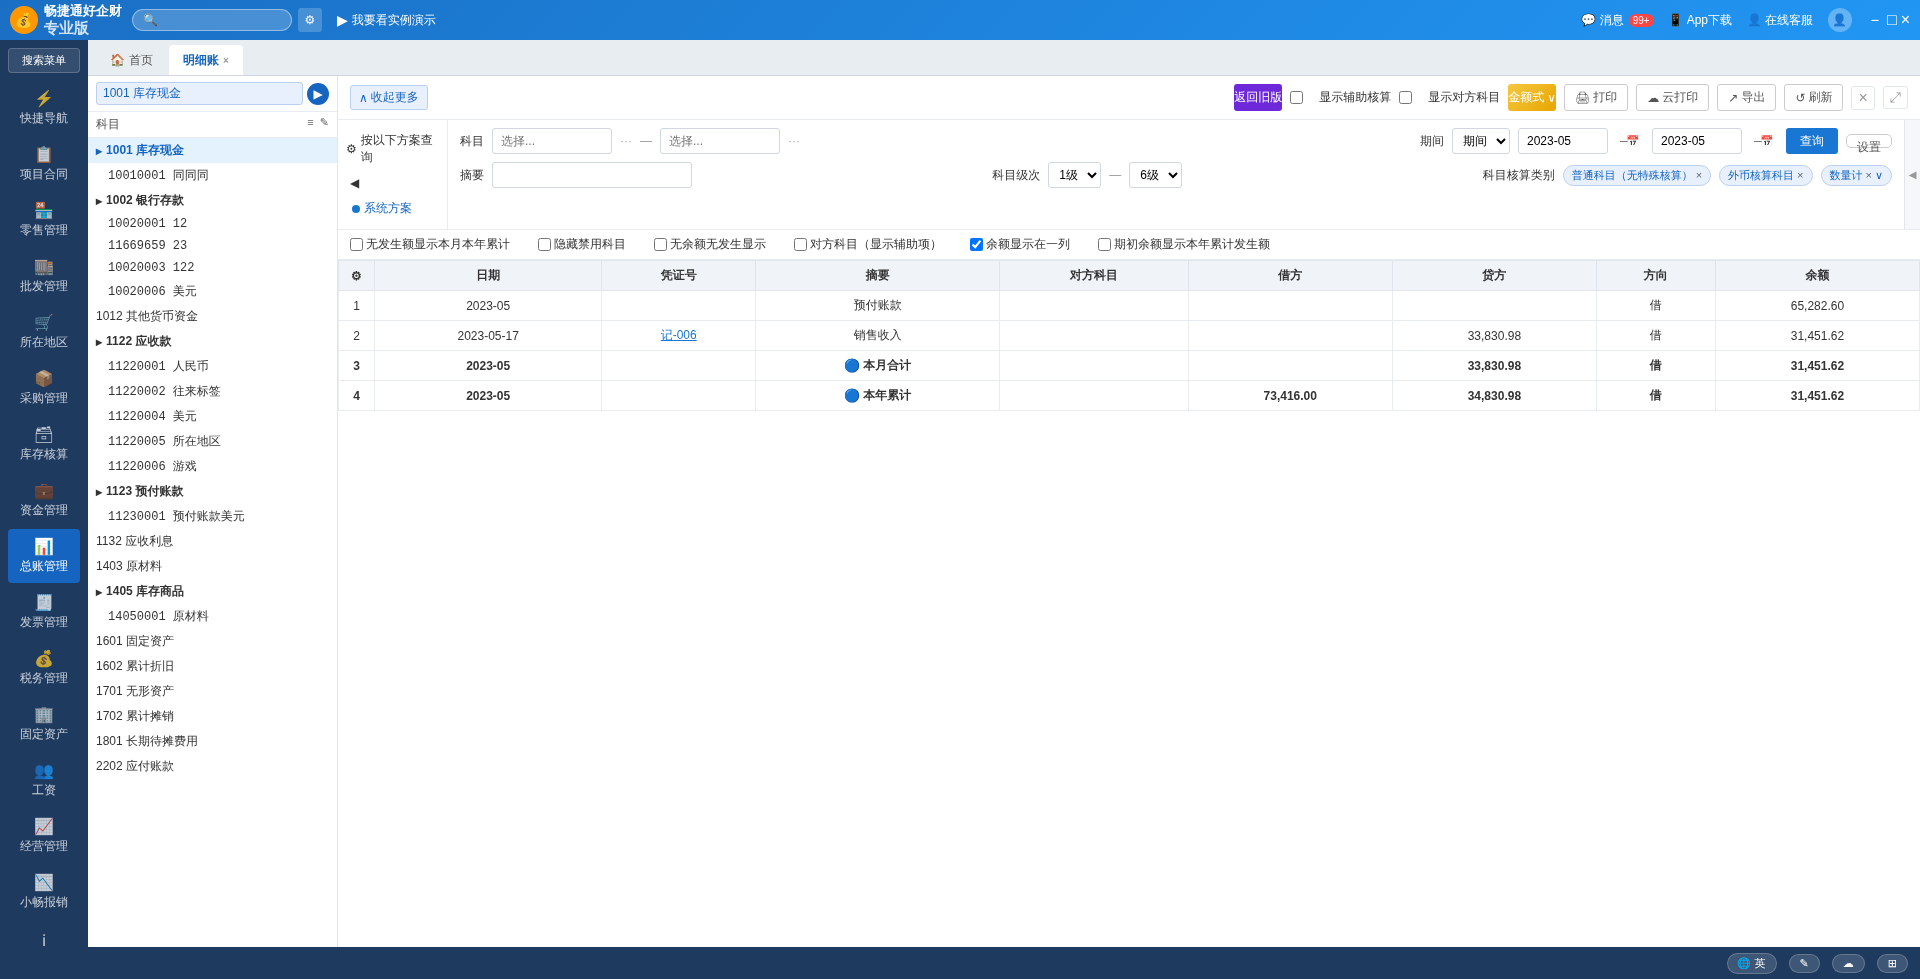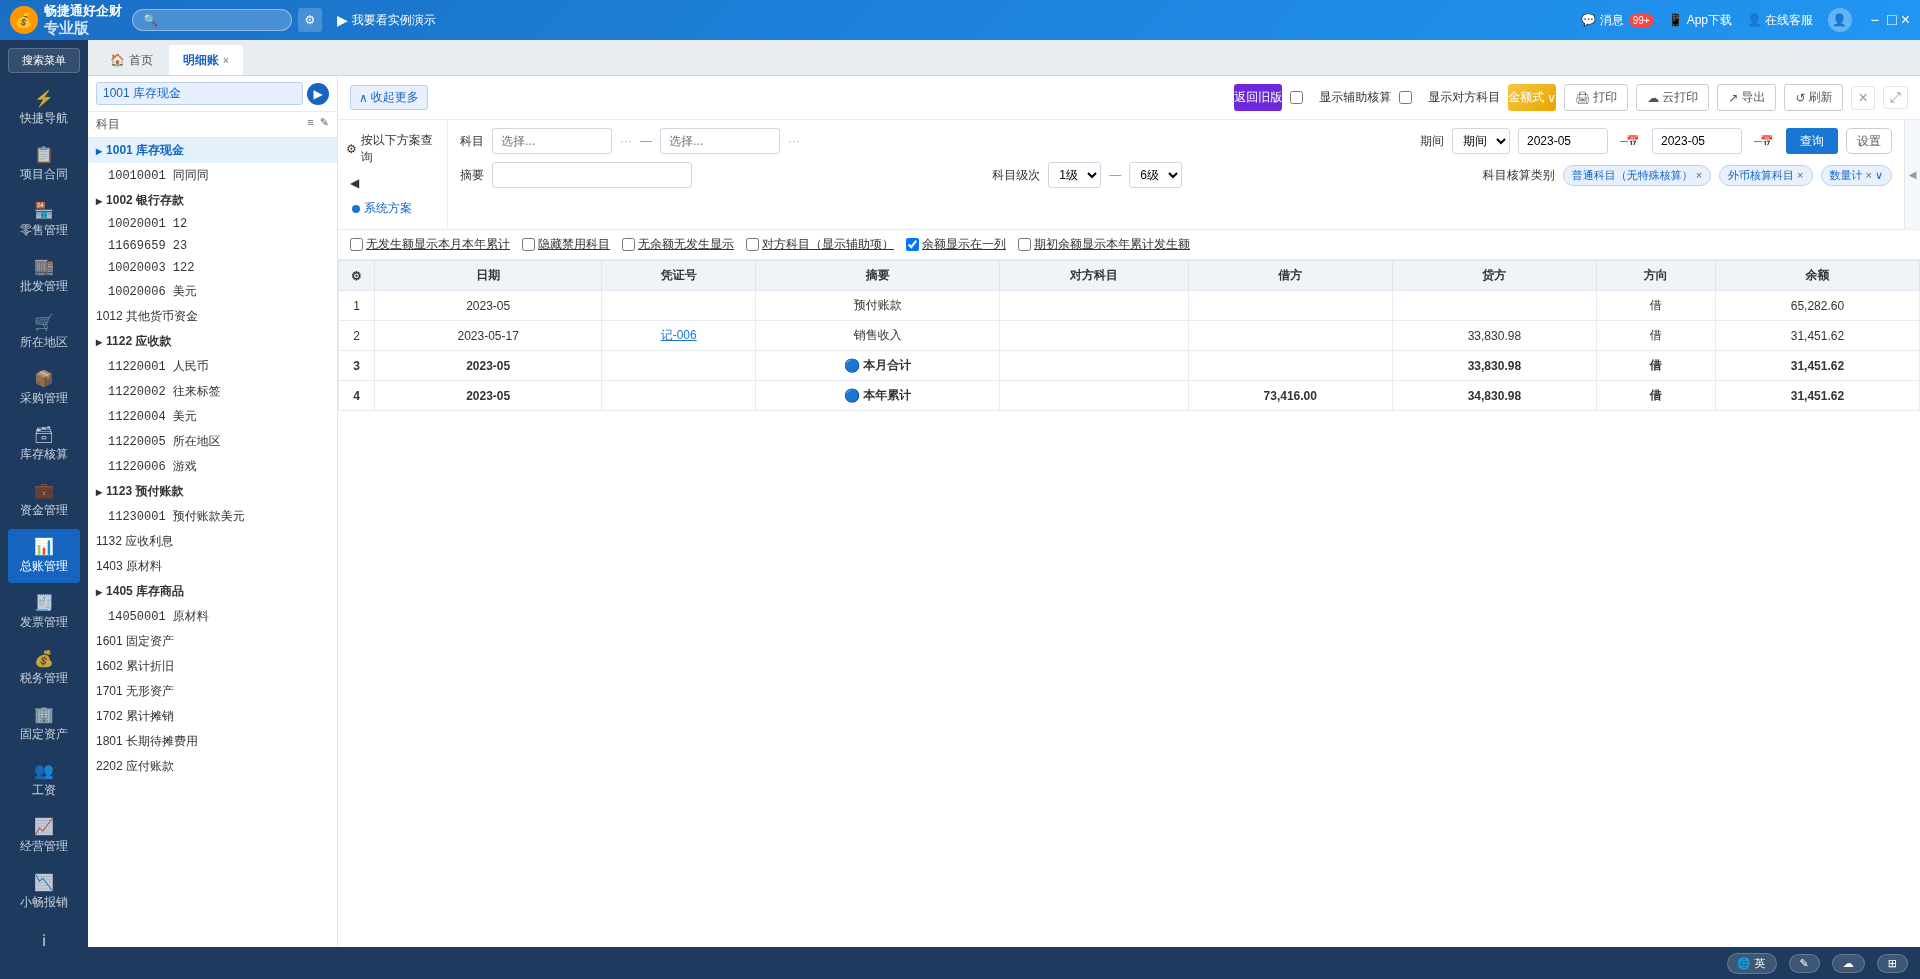--- a/index.html
+++ b/index.html
@@ -297,21 +297,21 @@
       height: 26px;
     }
     .btn-setting {
       background: white;
       border: 1px solid #ccc;
       color: #555;
       padding: 4px 10px;
       border-radius: 5px;
       font-size: 12px;
       cursor: pointer;
-      height: 26px;
+      height: 14px;
     }
 
     
     .left-sub-panel {
       width: 110px;
       border-right: 1px solid #e8ecf0;
       flex-shrink: 0;
       padding: 8px;
       display: flex;
       flex-direction: column;
@@ -326,25 +326,24 @@
       cursor: pointer;
       padding: 4px 6px;
       border-radius: 3px;
     }
     .scheme-dot { width: 8px; height: 8px; background: #1976d2; border-radius: 50%; }
 
     
     .checkbox-row {
       display: flex;
       align-items: flex-start;
-      gap: 12px;
+      gap: 28px;
       padding: 6px 12px;
       border-bottom: 1px solid #e8ecf0;
       flex-wrap: wrap;
-      text-decoration: underline;
     }
     .cb-item { display: flex; align-items: center; gap: 3px; font-size: 12px; color: #333; }
 
     
     .data-table { width: 100%; border-collapse: collapse; font-size: 12px; }
     .data-table th {
       background: #f0f4f8;
       border: 1px solid #e0e6ed;
       padding: 6px 8px;
       text-align: center;

